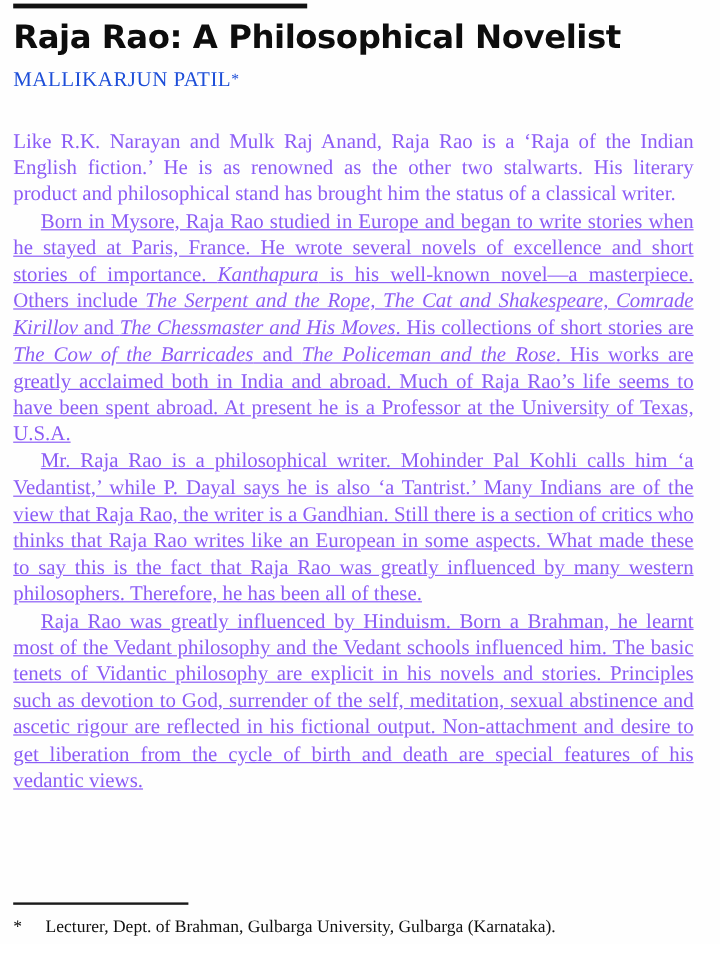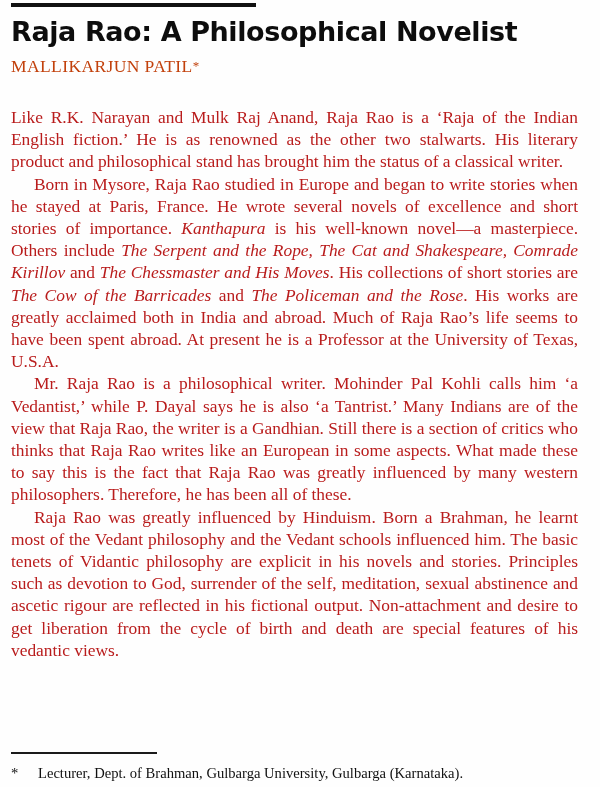--- a/index.html
+++ b/index.html
@@ -45,45 +45,46 @@
     margin: 0 0 9px 0;
     white-space: nowrap;
   }
 
   
   .doc-author {
     font-family: "Liberation Serif", "DejaVu Serif", serif;
     font-size: 17.5px;
     line-height: 20px;
     letter-spacing: 0.4px;
-    color: #c2410c;
+    color: #1d4ed8;
     margin: 0 0 30px 0;
   }
   .doc-author .star {
     font-size: 13px;
     vertical-align: 2px;
   }
 
   
   .body-text {
     font-family: "Liberation Serif", "DejaVu Serif", serif;
     font-size: 17.4px;
     line-height: 22.2px;
-    color: #b91c1c;
+    color: #8b5cf6;
     text-align: justify;
     text-justify: inter-word;
     margin: 0;
     hyphens: none;
   }
   .body-text p {
     margin: 0;
     text-indent: 0;
   }
   .body-text p.indent {
     text-indent: 23px;
+    text-decoration: underline;
   }
   .body-text i, .body-text em {
     font-style: italic;
   }
 
   
   .footnote-zone {
     position: absolute;
     left: 11px;
     top: 752px;

